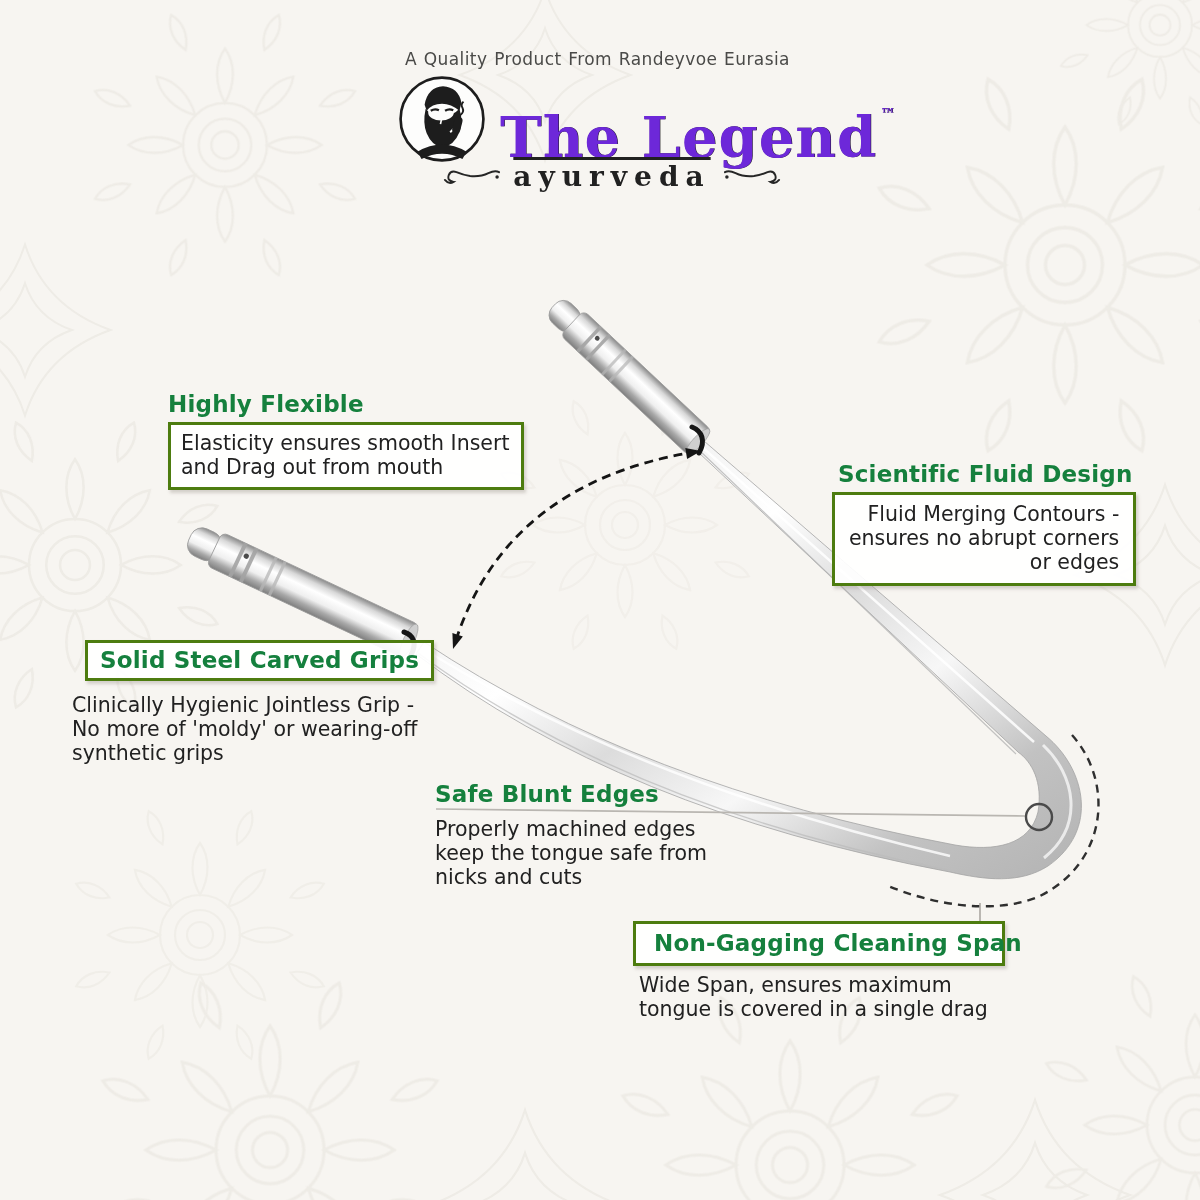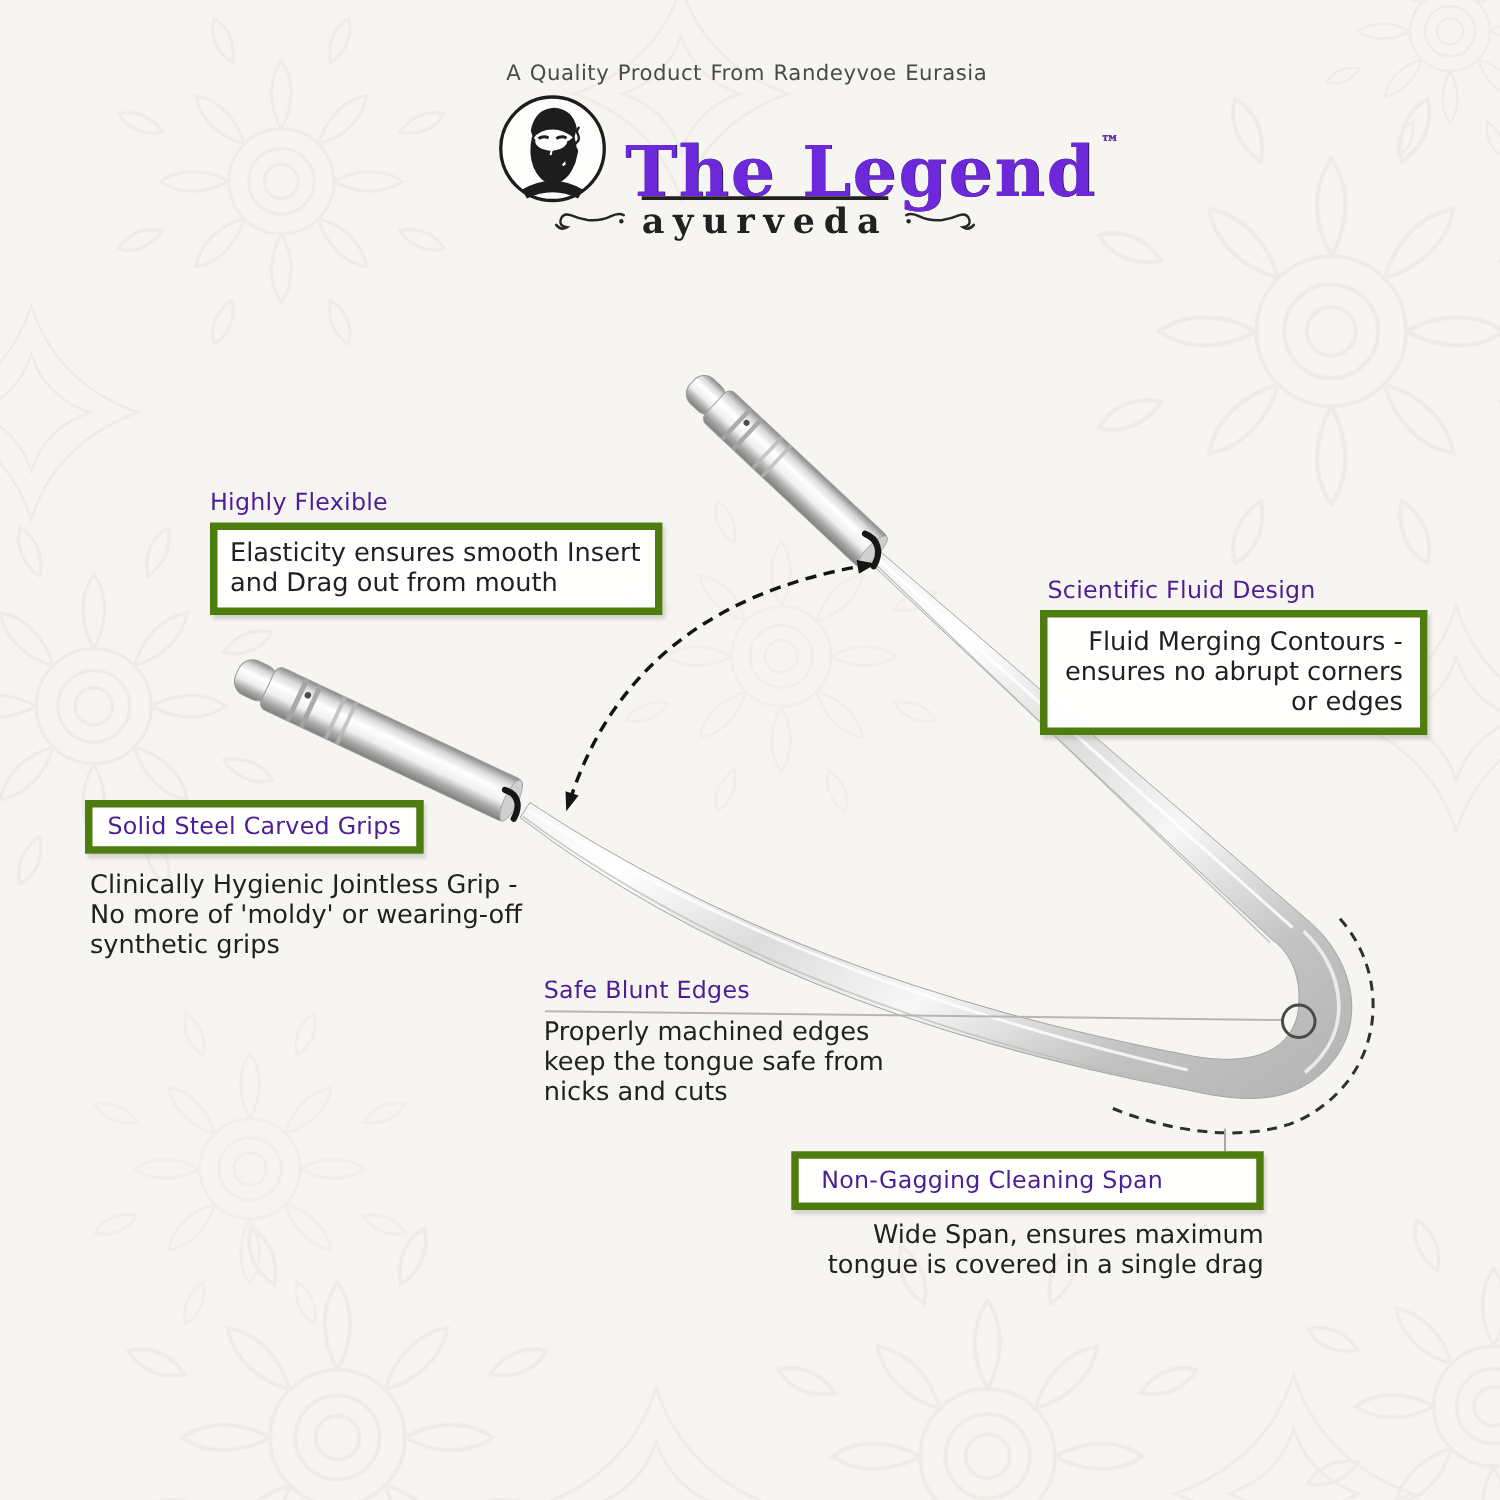--- a/index.html
+++ b/index.html
@@ -11,36 +11,36 @@
   .tagline{position:absolute;left:405px;top:49px;font-size:17px;letter-spacing:.4px;word-spacing:1px;color:#4a4a48;}
   .emblem{position:absolute;left:397px;top:74px;width:90px;height:90px;}
   .brandname{position:absolute;left:500px;top:84px;font-family:"DejaVu Serif",serif;font-weight:bold;font-size:56px;line-height:60px;color:#6d28d9;letter-spacing:1px;text-shadow:.5px 0 0 #181818;}
   .brandname sup{font-size:15px;vertical-align:38px;letter-spacing:0;margin-left:3px;}
   .subrow{position:absolute;left:432px;top:160px;width:360px;display:flex;align-items:center;justify-content:center;gap:13px;}
   .ayurveda{font-family:"DejaVu Serif",serif;font-weight:bold;font-size:28px;letter-spacing:7px;color:#212121;text-decoration:overline;text-decoration-thickness:2.5px;text-underline-offset:2px;}
   .flourish{width:58px;height:22px;}
 
   
   .ann{position:absolute;color:#1f1f1f;}
-  .ann h3{margin:0 0 5px 0;font-size:19px;font-weight:normal;color:#4c1d95;letter-spacing:.2px;white-space:nowrap;}
+  .ann h3{margin:0 0 5px 0;font-size:23px;font-weight:bold;color:#15803d;letter-spacing:.2px;white-space:nowrap;}
   .ann .body{font-size:20.5px;line-height:24px;color:#212121;white-space:pre-line;}
-  .boxed{background:rgba(255,255,255,.93);border:6px solid #4d7c0f;box-shadow:2px 3px 3px rgba(168,162,155,.45);}
+  .boxed{background:rgba(255,255,255,.93);border:3px solid #4d7c0f;box-shadow:2px 3px 3px rgba(168,162,155,.45);}
   .ann .body.boxed{display:inline-block;padding:6px 12px 8px 10px;}
   #ann-highly-flexible{left:168px;top:391px;}
   #ann-scientific{left:832px;top:461px;}
   #ann-scientific h3{margin-left:6px;}
   #ann-scientific .body{text-align:right;padding:7px 14px 9px;}
   #ann-grips{left:68px;top:640px;}
-  #ann-grips h3{display:inline-block;padding:4px 12px 5px;}
+  #ann-grips h3{display:inline-block;padding:4px 12px 5px;margin-left:17px;}
   #ann-grips .body{margin-top:7px;margin-left:4px;}
   #ann-blunt{left:435px;top:781px;}
   #ann-blunt .body{margin-top:10px;}
   #ann-span{left:633px;top:921px;}
   #ann-span h3{width:330px;padding:6px 18px 7px;}
-  #ann-span .body{margin-top:7px;margin-left:20px;text-align:right;}
+  #ann-span .body{margin-top:7px;margin-left:6px;}
 </style>
 </head>
 <body>
 
 <div class="canvas">
 
   <svg class="layer" width="1200" height="1200" aria-hidden="true">
     <defs>
       <g id="mflower" fill="none" stroke="#ebe8e2" stroke-width="2.2">
         <circle r="13"></circle>

